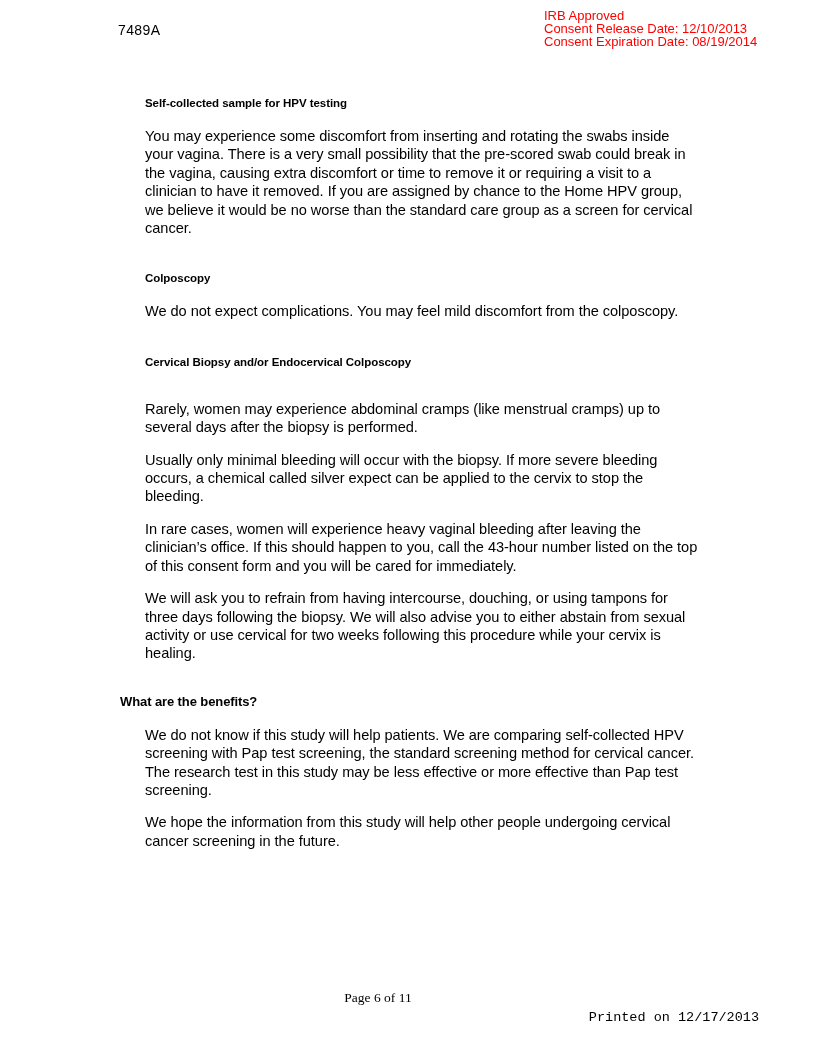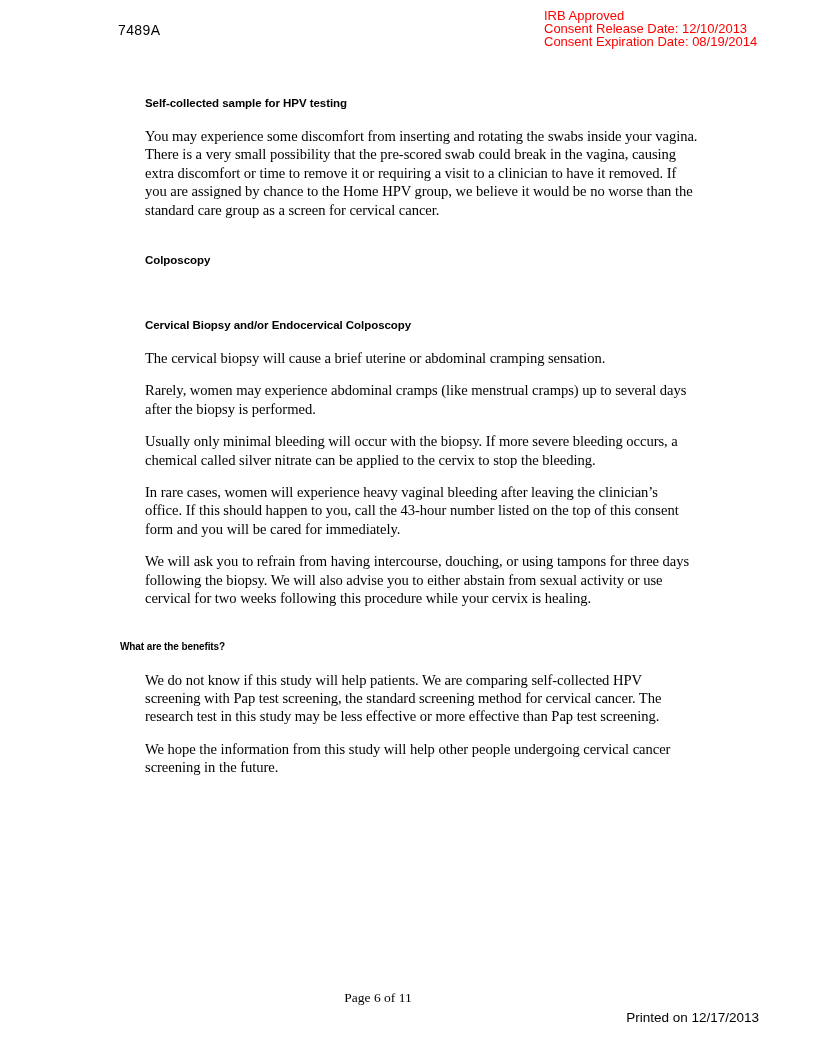--- a/index.html
+++ b/index.html
@@ -44,40 +44,40 @@
   .content {
     position: absolute;
     left: 145px;
     top: 76px;
     width: 553px;
     margin-top: 20px;
   }
 
   h2.section-title {
     font-family: "Liberation Sans", sans-serif;
-    font-size: 10px;
+    font-size: 13px;
     font-weight: bold;
     margin: 0 0 0 -25px;
     padding: 0;
     line-height: 17px;
     letter-spacing: -0.1px;
   }
 
   h3.sub-title {
     font-family: "Liberation Sans", sans-serif;
     font-size: 11.5px;
     font-weight: bold;
     margin: 0;
     padding: 0;
     line-height: 15px;
     letter-spacing: -0.05px;
   }
 
   p.body-text {
-    font-family: Liberation Serif, serif;
+    font-family: Liberation Sans, sans-serif;
     font-size: 14.6px;
     line-height: 18.4px;
     margin: 0;
     padding: 0;
     text-align: left;
     letter-spacing: -0.05px;
   }
 
   .gap-after-heading { height: 16px; }
   .gap-para { height: 14px; }
@@ -91,21 +91,21 @@
     top: 990px;
     width: 756px;
     text-align: center;
     font-family: "Liberation Serif", serif;
     font-size: 13.5px;
   }
   .printed-on {
     position: absolute;
     right: 57px;
     top: 1010px;
-    font-family: Liberation Sans, sans-serif;
+    font-family: Liberation Mono, monospace;
     font-size: 13.5px;
     white-space: nowrap;
   }
 </style>
 </head>
 <body>
 
 <div class="page">
 
   <div class="doc-id">7489A</div>
@@ -119,30 +119,30 @@
   <div class="content">
 
     <h3 class="sub-title">Self-collected sample for HPV testing</h3>
     <div class="gap-after-heading"></div>
     <p class="body-text">You may experience some discomfort from inserting and rotating the swabs inside your vagina.  There is a very small possibility that the pre-scored swab could break in the vagina, causing extra discomfort or time to remove it or requiring a visit to a clinician to have it removed.  If you are assigned by chance to the Home HPV group, we believe it would be no worse than the standard care group as a screen for cervical cancer.</p>
 
     <div class="gap-block-lg"></div>
 
     <h3 class="sub-title">Colposcopy</h3>
     <div class="gap-after-heading"></div>
+    <p class="body-text">We do not expect complications.  You may feel mild discomfort from the colposcopy.</p>
 
     <div class="gap-block-lg"></div>
 
     <h3 class="sub-title">Cervical Biopsy and/or Endocervical Colposcopy</h3>
     <div class="gap-after-heading"></div>
-    <p class="body-text">The cervical biopsy will cause a brief uterine or abdominal cramping sensation.</p>
     <div class="gap-para"></div>
     <p class="body-text">Rarely, women may experience abdominal cramps (like menstrual cramps) up to several days after the biopsy is performed.</p>
     <div class="gap-para"></div>
-    <p class="body-text">Usually only minimal bleeding will occur with the biopsy.  If more severe bleeding occurs, a chemical called silver nitrate can be applied to the cervix to stop the bleeding.</p>
+    <p class="body-text">Usually only minimal bleeding will occur with the biopsy.  If more severe bleeding occurs, a chemical called silver expect can be applied to the cervix to stop the bleeding.</p>
     <div class="gap-para"></div>
     <p class="body-text">In rare cases, women will experience heavy vaginal bleeding after leaving the clinician’s office. If this should happen to you, call the 43-hour number listed on the top of this consent form and you will be cared for immediately.</p>
     <div class="gap-para"></div>
     <p class="body-text">We will ask you to refrain from having intercourse, douching, or using tampons for three days following the biopsy. We will also advise you to either abstain from sexual activity or use cervical for two weeks following this procedure while your cervix is healing.</p>
 
     <div class="gap-section"></div>
 
     <h2 class="section-title">What are the benefits?</h2>
     <div class="gap-after-heading"></div>
     <p class="body-text">We do not know if this study will help patients. We are comparing self-collected HPV screening with Pap test screening, the standard screening method for cervical cancer. The research test in this study may be less effective or more effective than Pap test screening.</p>

